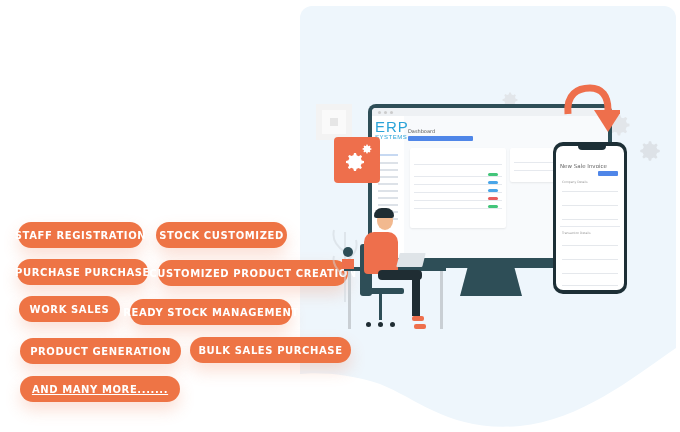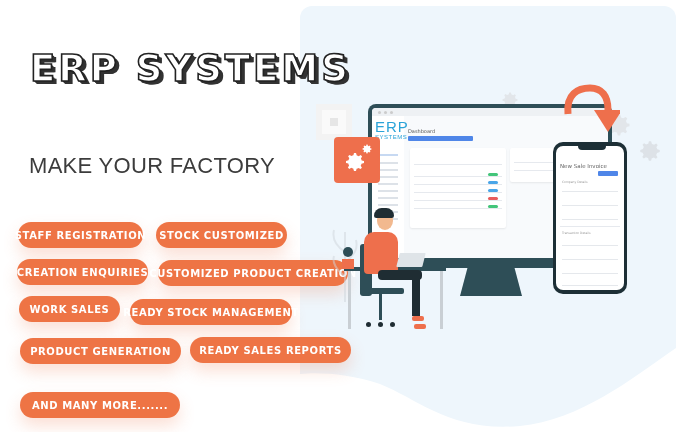--- a/index.html
+++ b/index.html
@@ -113,36 +113,34 @@
     <path fill="#e2e6ea" d="M12 8a4 4 0 1 0 0 8 4 4 0 0 0 0-8zm9 5v-2l-2.3-.6a7 7 0 0 0-.8-1.9l1.2-2-1.4-1.4-2 1.2a7 7 0 0 0-1.9-.8L13 3h-2l-.6 2.3a7 7 0 0 0-1.9.8l-2-1.2-1.4 1.4 1.2 2a7 7 0 0 0-.8 1.9L3 11v2l2.3.6c.2.7.4 1.3.8 1.9l-1.2 2 1.4 1.4 2-1.2c.6.4 1.2.6 1.9.8L11 21h2l.6-2.3c.7-.2 1.3-.4 1.9-.8l2 1.2 1.4-1.4-1.2-2c.4-.6.6-1.2.8-1.9z"></path>
   </svg>
 <svg class="bg-gear" style="left:605px;top:108px;" width="28" height="34" viewBox="0 0 24 24">
     <path fill="#e2e6ea" d="M12 8a4 4 0 1 0 0 8 4 4 0 0 0 0-8zm9 5v-2l-2.3-.6a7 7 0 0 0-.8-1.9l1.2-2-1.4-1.4-2 1.2a7 7 0 0 0-1.9-.8L13 3h-2l-.6 2.3a7 7 0 0 0-1.9.8l-2-1.2-1.4 1.4 1.2 2a7 7 0 0 0-.8 1.9L3 11v2l2.3.6c.2.7.4 1.3.8 1.9l-1.2 2 1.4 1.4 2-1.2c.6.4 1.2.6 1.9.8L11 21h2l.6-2.3c.7-.2 1.3-.4 1.9-.8l2 1.2 1.4-1.4-1.2-2c.4-.6.6-1.2.8-1.9z"></path>
   </svg>
 <svg class="bg-gear" style="left:637px;top:138px;" width="26" height="26" viewBox="0 0 24 24">
     <path fill="#dde2e7" d="M12 8a4 4 0 1 0 0 8 4 4 0 0 0 0-8zm9 5v-2l-2.3-.6a7 7 0 0 0-.8-1.9l1.2-2-1.4-1.4-2 1.2a7 7 0 0 0-1.9-.8L13 3h-2l-.6 2.3a7 7 0 0 0-1.9.8l-2-1.2-1.4 1.4 1.2 2a7 7 0 0 0-.8 1.9L3 11v2l2.3.6c.2.7.4 1.3.8 1.9l-1.2 2 1.4 1.4 2-1.2c.6.4 1.2.6 1.9.8L11 21h2l.6-2.3c.7-.2 1.3-.4 1.9-.8l2 1.2 1.4-1.4-1.2-2c.4-.6.6-1.2.8-1.9z"></path>
   </svg>
 
 <div class="headline">
-  <div class="hl-line l2">ERP SYSTEMS</div>
 </div>
 
 <div class="tagline">
-  <div class="tag-line">MAKE YOUR FACTORY</div>
 </div>
 
 <div class="pill" style="left:18px;top:222px;width:125px;">STAFF REGISTRATION</div>
 <div class="pill" style="left:156px;top:222px;width:131px;">STOCK CUSTOMIZED</div>
-<div class="pill" style="left:17px;top:259px;width:131px;">CREATION ENQUIRIES</div>
+<div class="pill" style="left:17px;top:259px;width:131px;">PURCHASE PURCHASE</div>
 <div class="pill" style="left:158px;top:260px;width:190px;">CUSTOMIZED PRODUCT CREATION</div>
 <div class="pill" style="left:19px;top:296px;width:101px;">WORK SALES</div>
 <div class="pill" style="left:130px;top:299px;width:162px;">READY STOCK MANAGEMENT</div>
 <div class="pill" style="left:20px;top:338px;width:161px;">PRODUCT GENERATION</div>
-<div class="pill" style="left:190px;top:337px;width:161px;">READY SALES REPORTS</div>
-<div class="pill" style="left:20px;top:392px;width:160px;">AND MANY MORE.......</div>
+<div class="pill" style="left:190px;top:337px;width:161px;">BULK SALES PURCHASE</div>
+<div class="pill" style="left:20px;top:376px;width:160px;text-decoration:underline;">AND MANY MORE.......</div>
 
 <div class="monitor"></div>
 <div class="stand-neck"></div>
 <div class="cam"></div>
 <div class="screen">
   <div class="screen-topbar">
       <span></span>
       <span></span>
       <span></span>
     </div>

